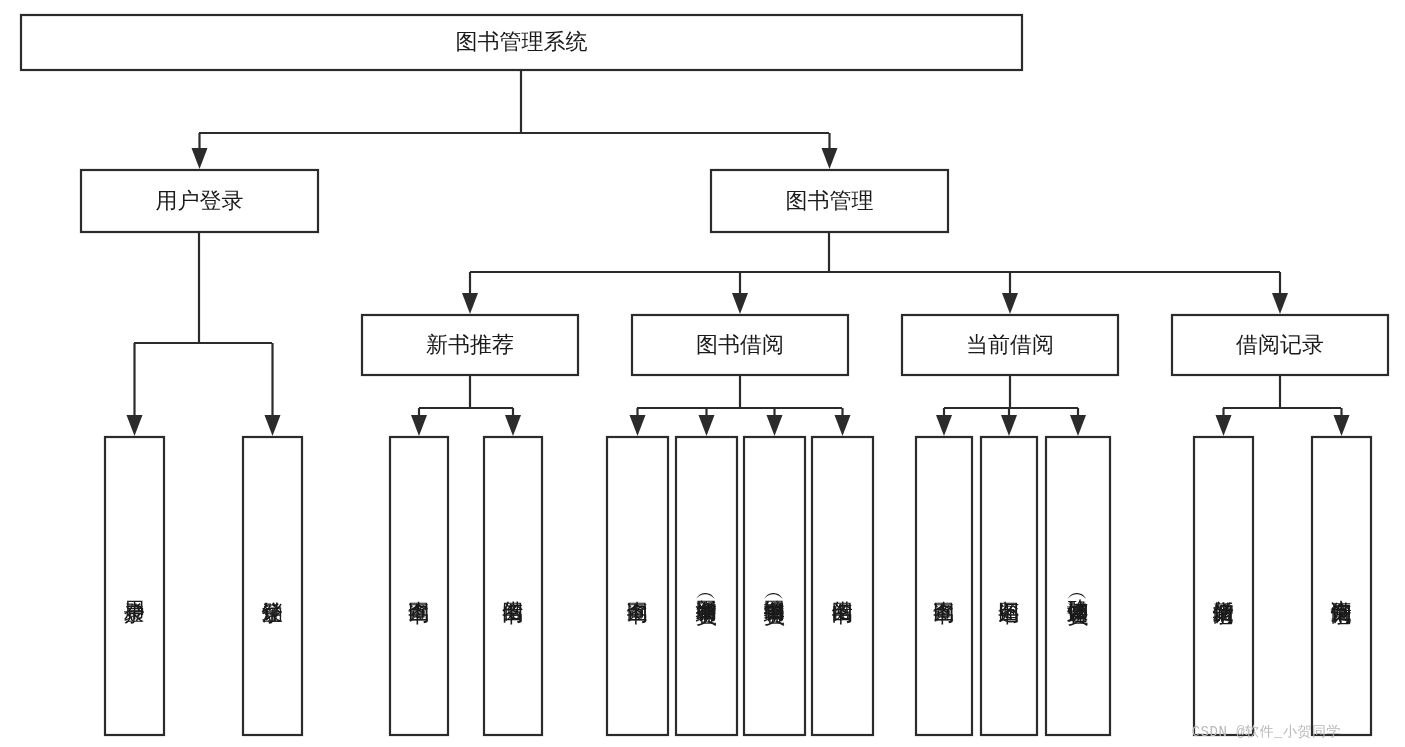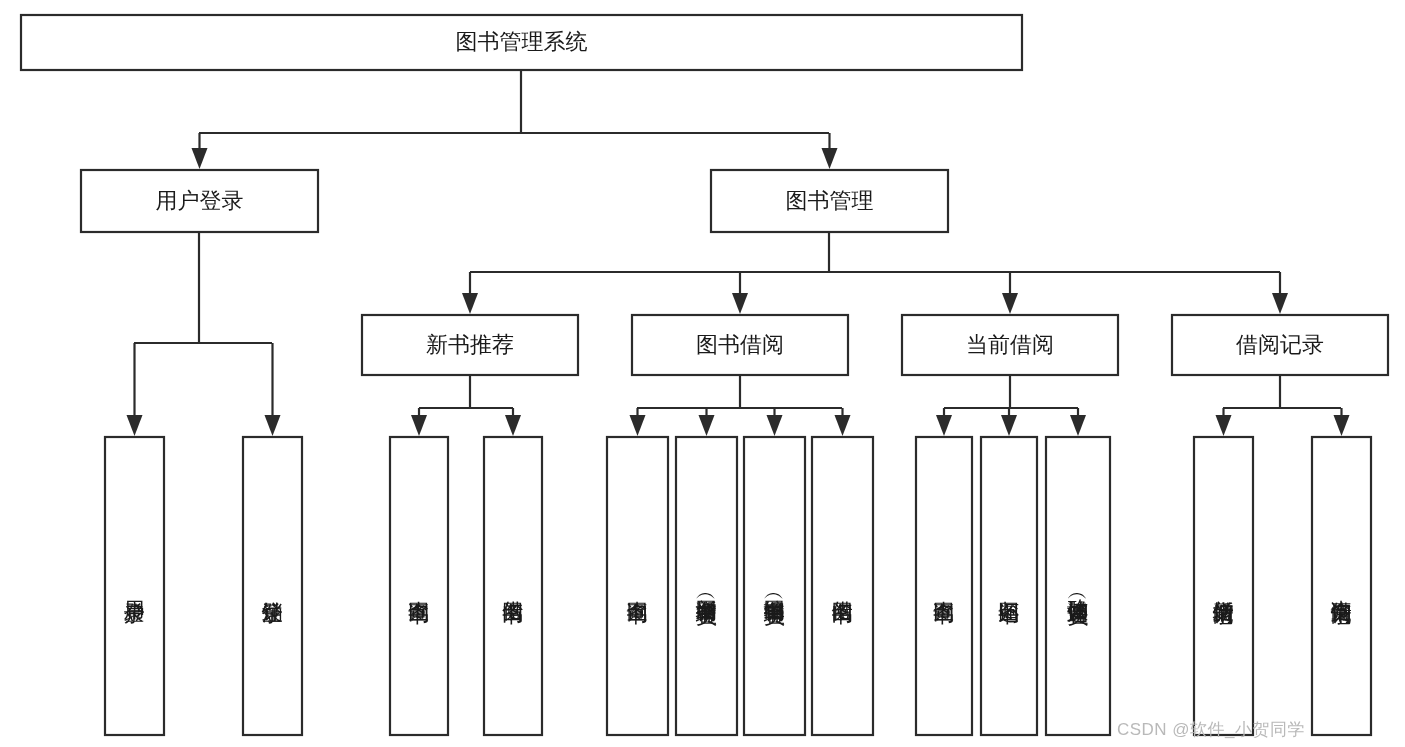--- a/index.html
+++ b/index.html
@@ -12,20 +12,21 @@
     width: 1405px;
     height: 747px;
     font-family: "Liberation Sans", "DejaVu Sans", sans-serif;
     overflow: hidden;
   }
   #diagram-root {
     position: relative;
     width: 1313px;
     height: 747px;
     background: #ffffff;
+    padding-left: 36px;
   }
   svg.diagram-canvas {
     position: absolute;
     top: 0;
     left: 0;
     width: 1405px;
     height: 747px;
     display: block;
   }
   .node-box {
@@ -63,22 +64,22 @@
     align-items: center;
     justify-content: center;
     text-align: center;
     white-space: pre;
     user-select: none;
   }
   .watermark {
     position: absolute;
     right: 8px;
     bottom: 6px;
-    font-family: Liberation Sans, sans-serif;
-    font-size: 17px;
+    font-family: Liberation Mono, monospace;
+    font-size: 14px;
     color: #b9b9b9;
     letter-spacing: 0.5px;
     white-space: nowrap;
     pointer-events: none;
   }
 </style>
 </head>
 <body>
 
 <div id="diagram-root">

